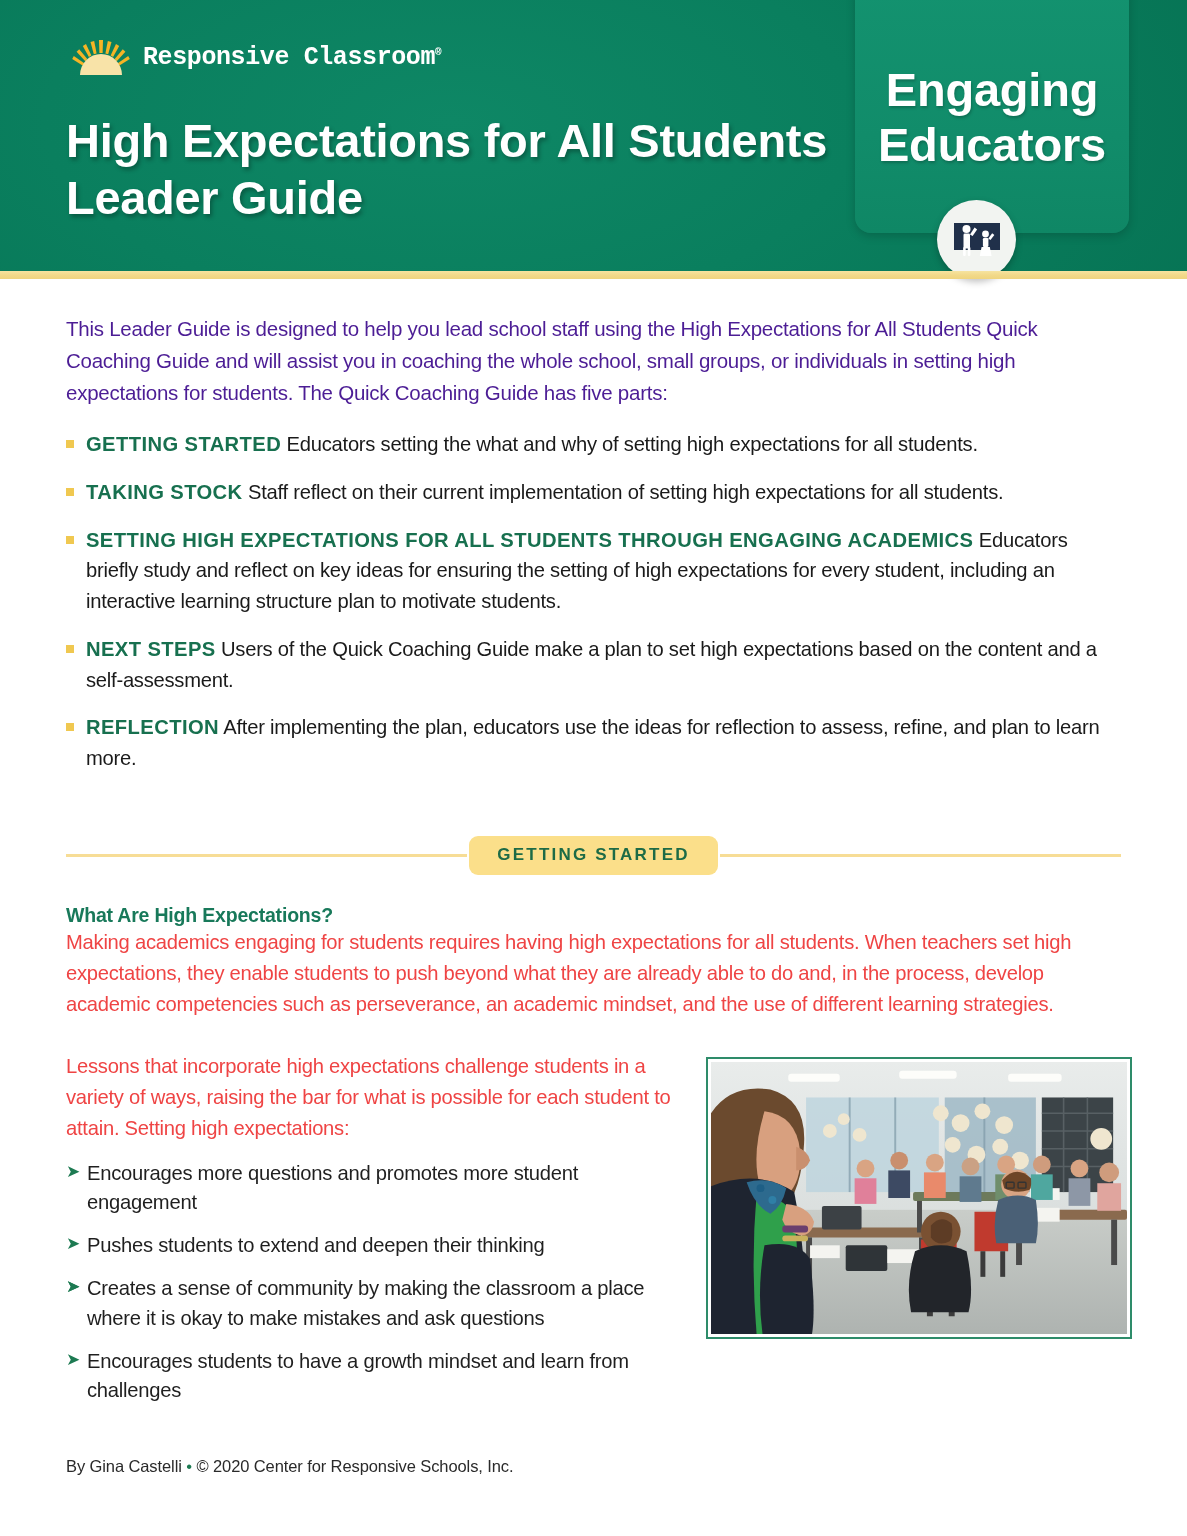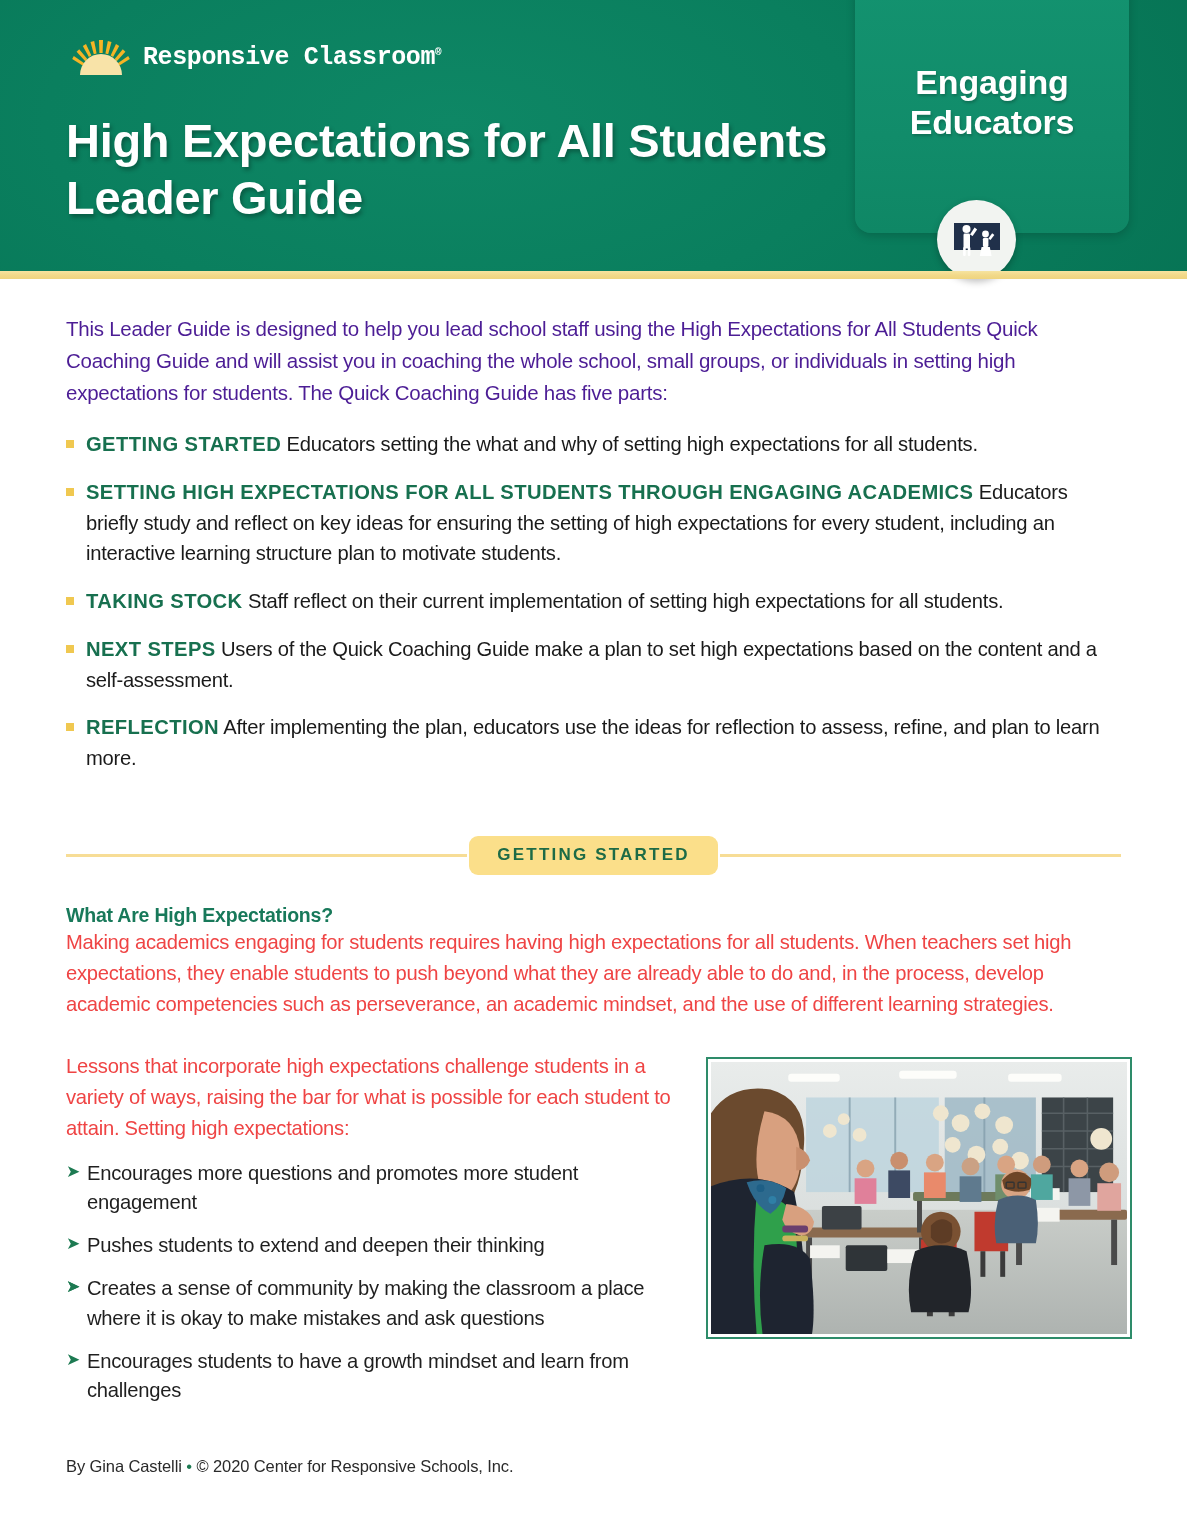--- a/index.html
+++ b/index.html
@@ -88,21 +88,21 @@
     border-radius: 0 0 16px 16px;
     box-shadow: 0 3px 10px rgba(0,0,0,0.18);
   }
   .strand-label {
     position: absolute;
     left: 0;
     top: 72px;
     width: 274px;
     text-align: center;
     color: #ffffff;
-    font-size: 34px;
+    font-size: 47px;
     font-weight: bold;
     line-height: 1.18;
     letter-spacing: -0.2px;
     text-shadow: 1px 2px 3px rgba(0,0,0,0.22);
   }
   .strand-label .line { display: block; }
 
   .strand-badge {
     position: absolute;
     left: 937px;
@@ -321,27 +321,27 @@
     <p class="intro">This Leader Guide is designed to help you lead school staff using the High Expectations for All Students Quick Coaching Guide and will assist you in coaching the whole school, small groups, or individuals in setting high expectations for students. The Quick Coaching Guide has five parts:</p>
 
     <ul class="parts-list">
       <li class="part-item">
         <span class="sq-bullet"></span>
         <span class="part-label">GETTING STARTED</span>
         <span>Educators setting the what and why of setting high expectations for all students.</span>
       </li>
       <li class="part-item">
         <span class="sq-bullet"></span>
-        <span class="part-label">SETTING HIGH EXPECTATIONS FOR ALL STUDENTS THROUGH ENGAGING ACADEMICS</span>
-        <span>Educators briefly study and reflect on key ideas for ensuring the setting of high expectations for every student, including an interactive learning structure plan to motivate students.</span>
+        <span class="part-label">TAKING STOCK</span>
+        <span>Staff reflect on their current implementation of setting high expectations for all students.</span>
       </li>
       <li class="part-item">
         <span class="sq-bullet"></span>
-        <span class="part-label">TAKING STOCK</span>
-        <span>Staff reflect on their current implementation of setting high expectations for all students.</span>
+        <span class="part-label">SETTING HIGH EXPECTATIONS FOR ALL STUDENTS THROUGH ENGAGING ACADEMICS</span>
+        <span>Educators briefly study and reflect on key ideas for ensuring the setting of high expectations for every student, including an interactive learning structure plan to motivate students.</span>
       </li>
       <li class="part-item">
         <span class="sq-bullet"></span>
         <span class="part-label">NEXT STEPS</span>
         <span>Users of the Quick Coaching Guide make a plan to set high expectations based on the content and a self-assessment.</span>
       </li>
       <li class="part-item">
         <span class="sq-bullet"></span>
         <span class="part-label">REFLECTION</span>
         <span>After implementing the plan, educators use the ideas for reflection to assess, refine, and plan to learn more.</span>

